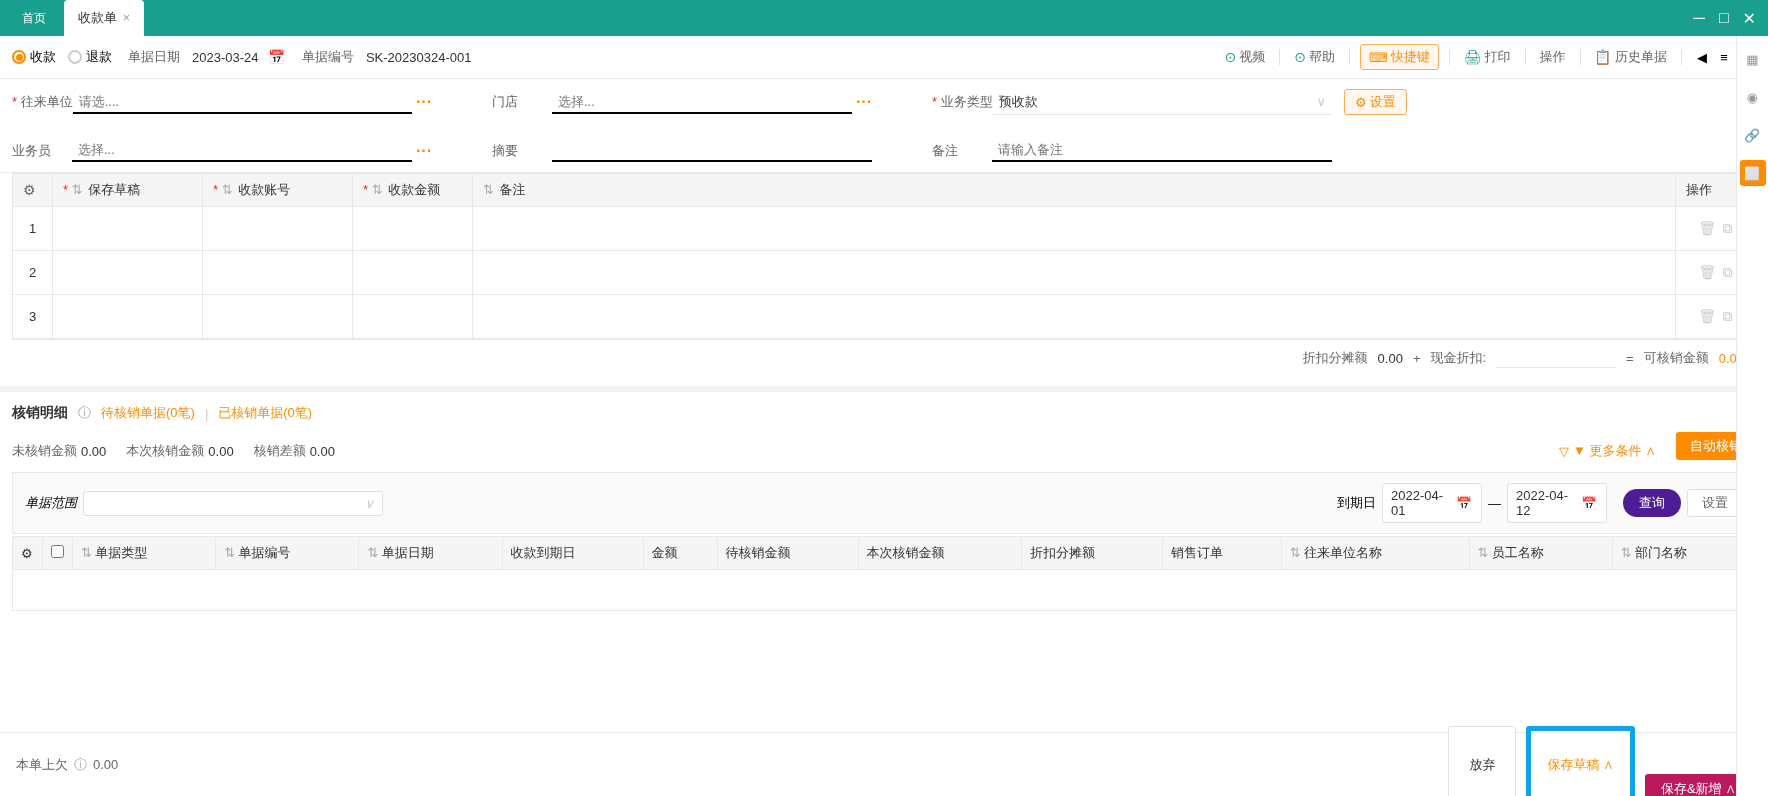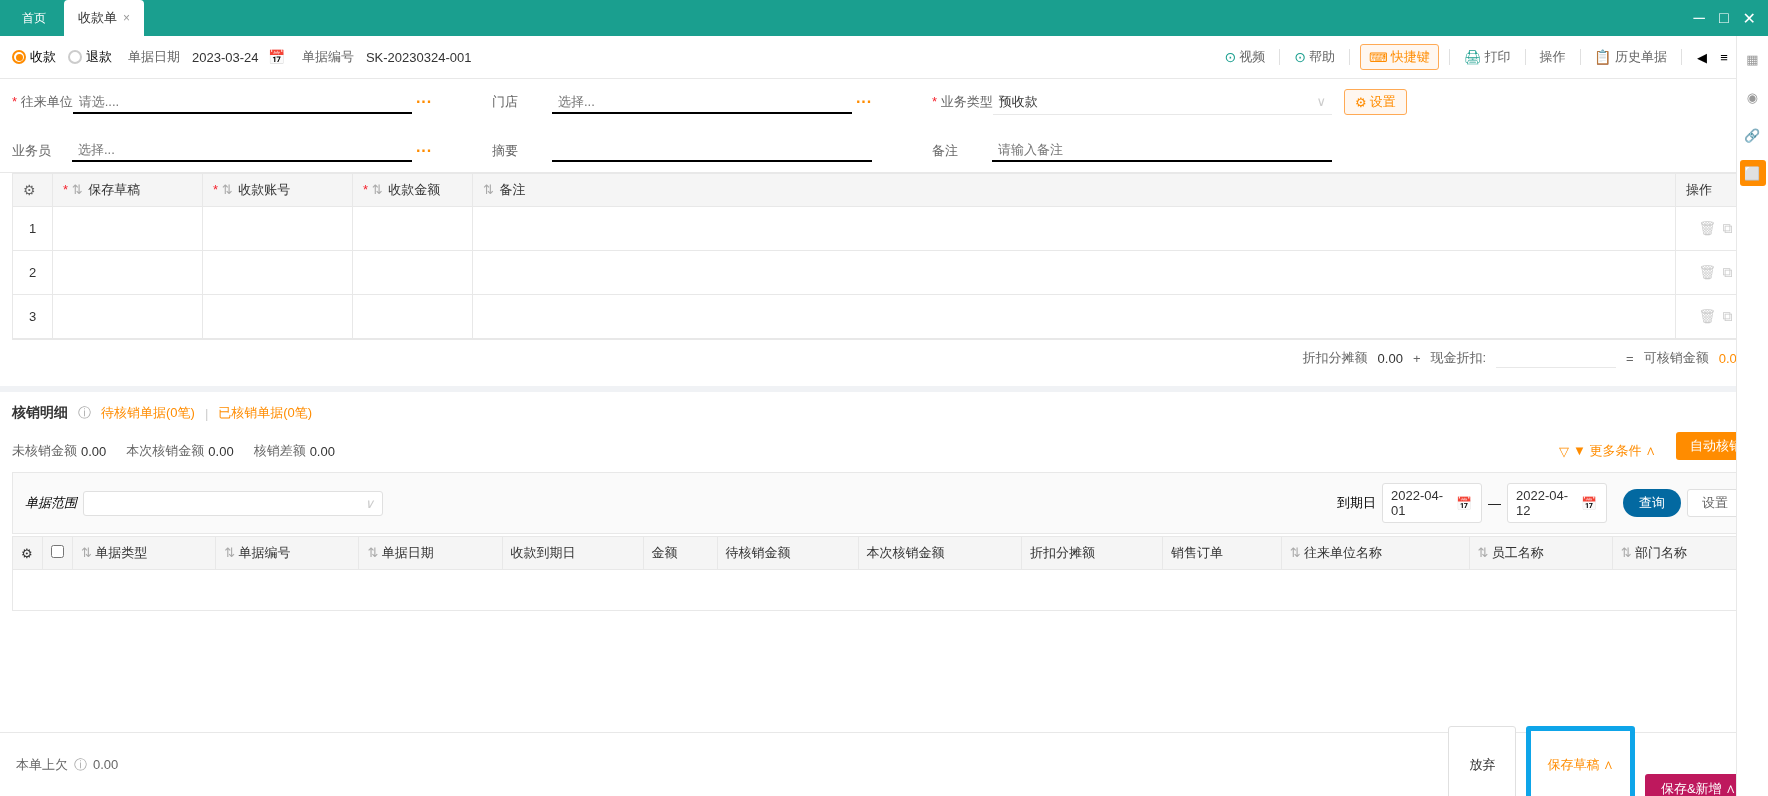--- a/index.html
+++ b/index.html
@@ -379,21 +379,21 @@
       padding: 4px 8px;
       background: #fff;
       color: #333;
       width: 100px;
       display: flex;
       align-items: center;
       justify-content: space-between;
       cursor: pointer;
     }
     .query-btn {
-      background: #0369a1;
+      background: #4c1d95;
       color: #fff;
       border: none;
       padding: 5px 16px;
       border-radius: 14px;
       cursor: pointer;
       font-size: 13px;
     }
     .setting-btn-outline {
       background: #fff;
       border: 1px solid #e0e0e0;

